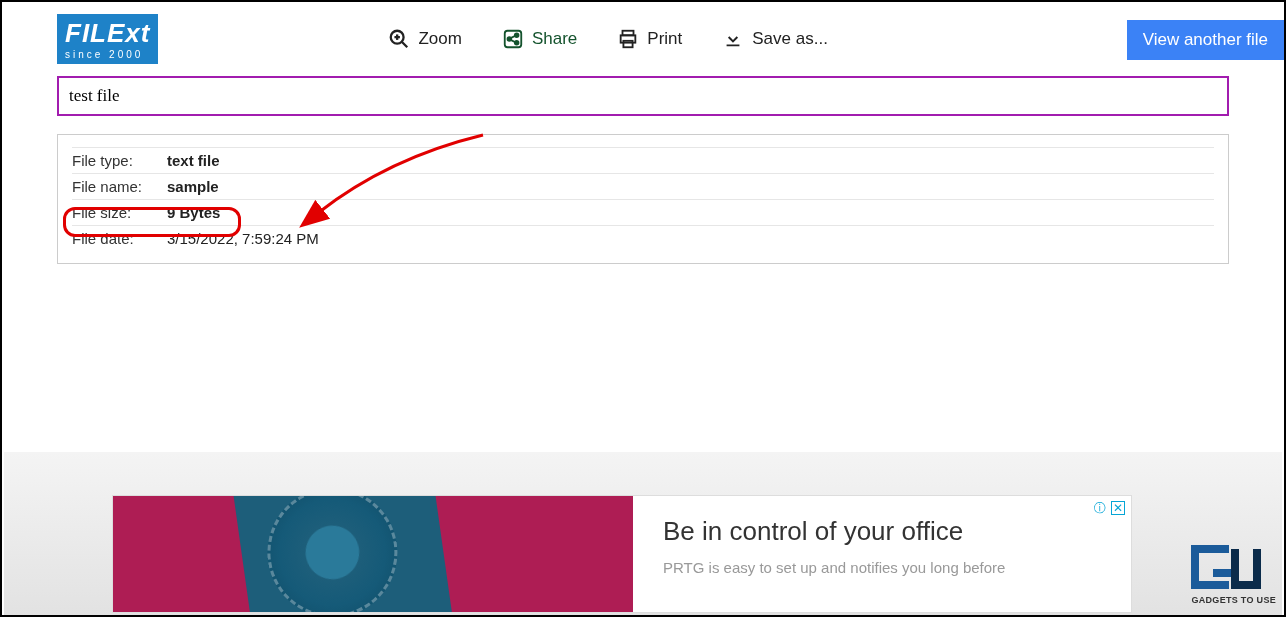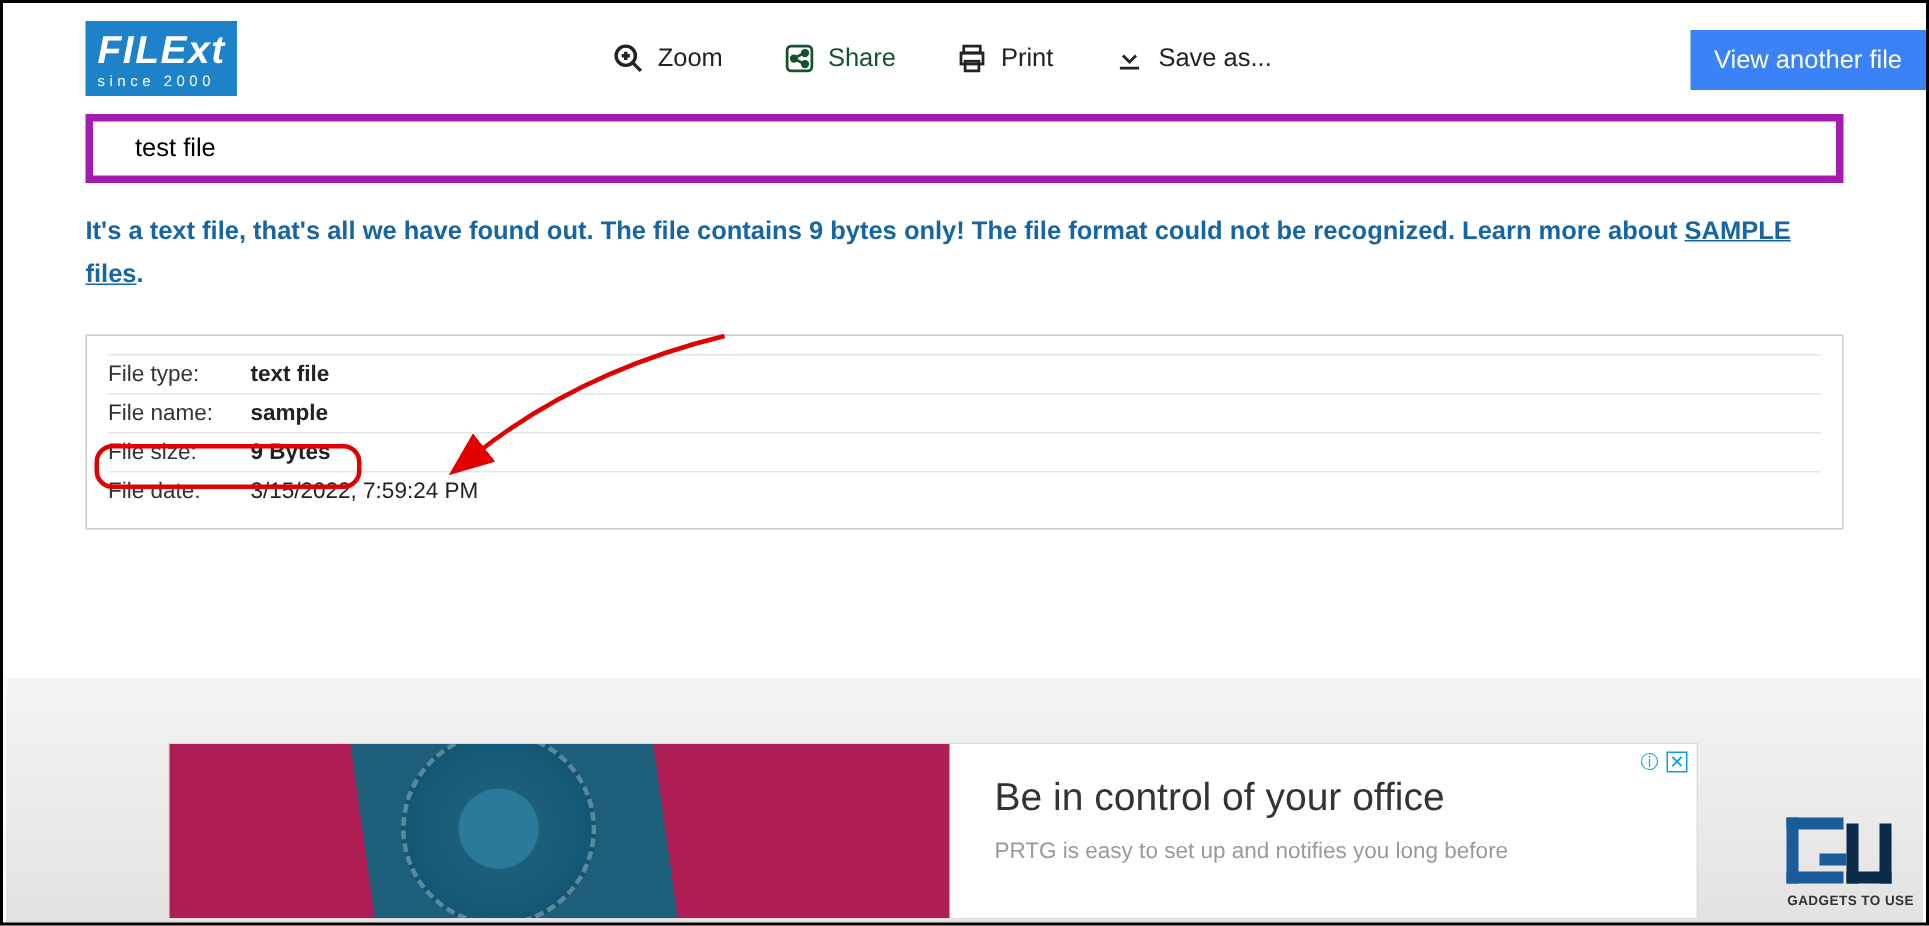--- a/index.html
+++ b/index.html
@@ -9,21 +9,20 @@
       width: 1286px;
       height: 617px;
       overflow: hidden;
       position: relative;
       border: 2px solid #000;
     }
     .header {
       display: flex;
       align-items: center;
       padding: 12px 0 12px 55px;
-      gap: 20px;
     }
     .logo {
       background: #1e82c8;
       color: #fff;
       padding: 4px 8px;
       display: inline-block;
       position: relative;
     }
     .logo-main {
       font-size: 26px;
@@ -73,23 +72,23 @@
     .content {
       padding: 0 55px;
     }
     .preview-msg {
       color: #a02c3a;
       font-size: 17px;
       margin-bottom: 30px;
       margin-top: 30px;
     }
     .file-content-box {
-      border: 5px solid #a21caf;
-      padding: 8px 28px;
-      font-family: Liberation Sans, sans-serif;
+      border: 2px solid #a21caf;
+      padding: 8px 10px;
+      font-family: Liberation Serif, serif;
       font-size: 17px;
       margin-bottom: 18px;
     }
     .analysis-text {
       color: #1766a3;
       font-weight: 600;
       font-size: 17px;
       line-height: 1.7;
       margin-bottom: 25px;
     }
@@ -308,23 +307,20 @@
     </div>
   </div>
 </div>
 
 <button class="view-another">View another file</button>
 
 <div class="content">
 
   <div class="file-content-box">test file</div>
 
-  <p class="analysis-text">
-    <span>It's a text file, that's all we have found out. The file contains 9 bytes only! The file format could not be recognized. Learn more about </span><a href="#">SAMPLE files</a><span>.</span>
-  </p>
 
   <div class="file-info-box">
     <div class="file-info-row">
       <span class="file-info-label">File type:</span>
       <span class="file-info-value">text file</span>
     </div>
     <div class="file-info-row">
       <span class="file-info-label">File name:</span>
       <span class="file-info-value">sample</span>
     </div>

